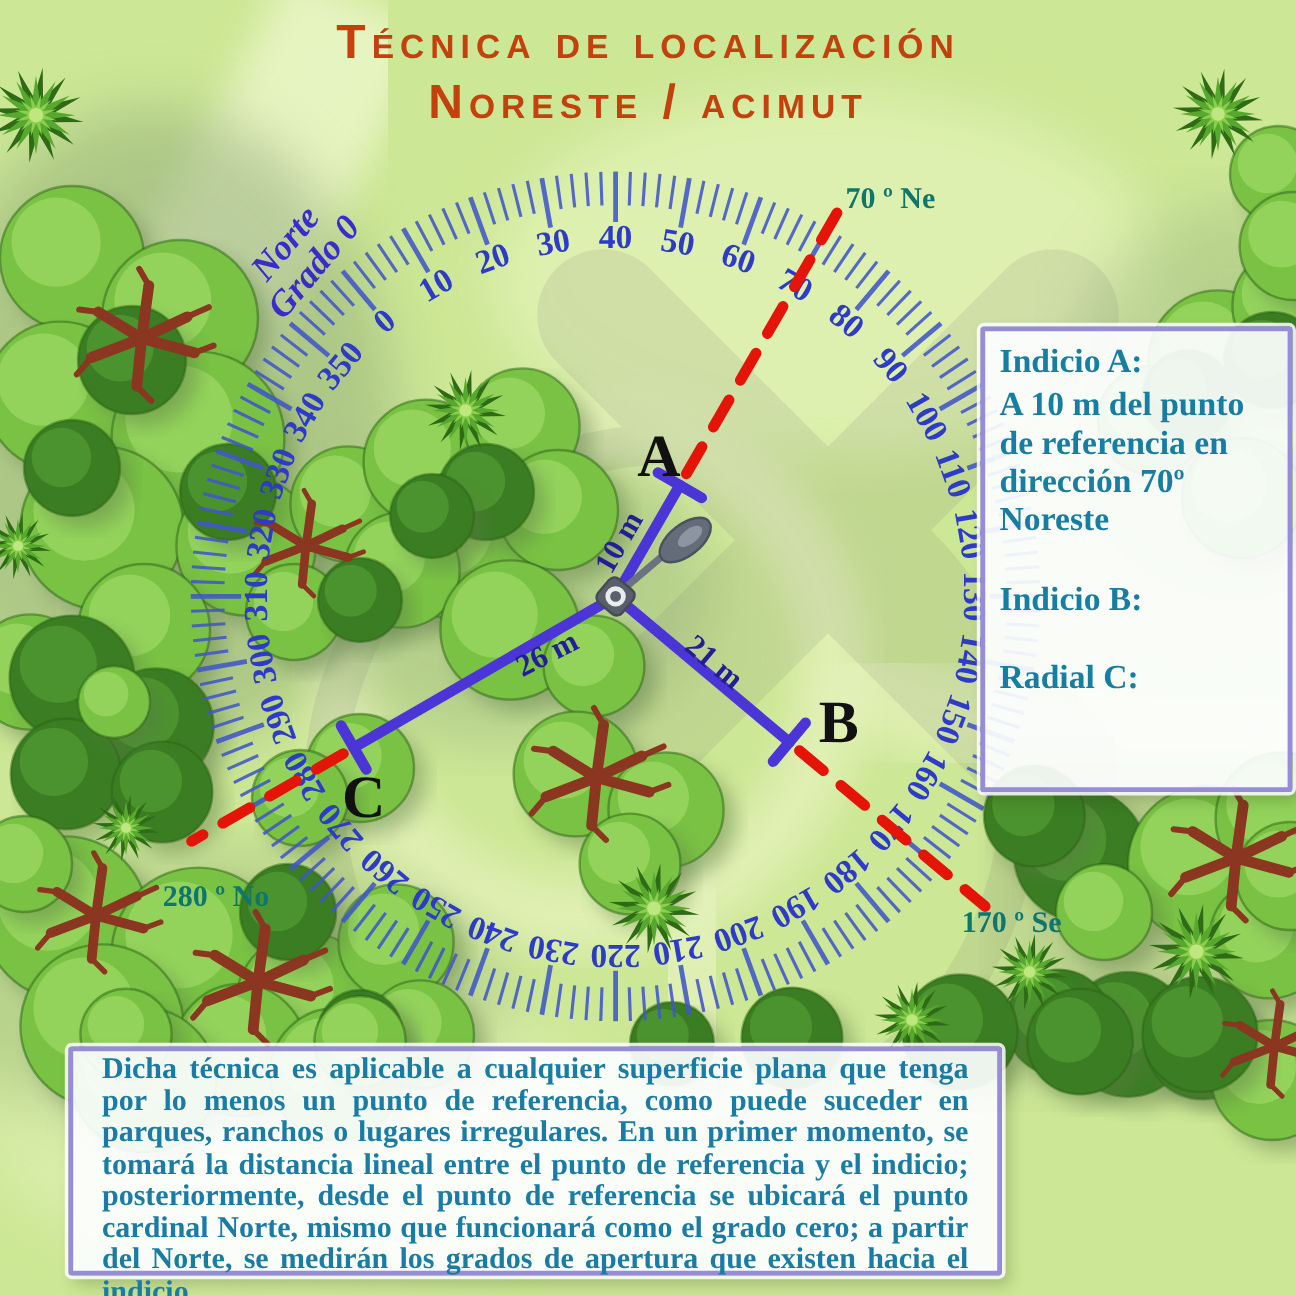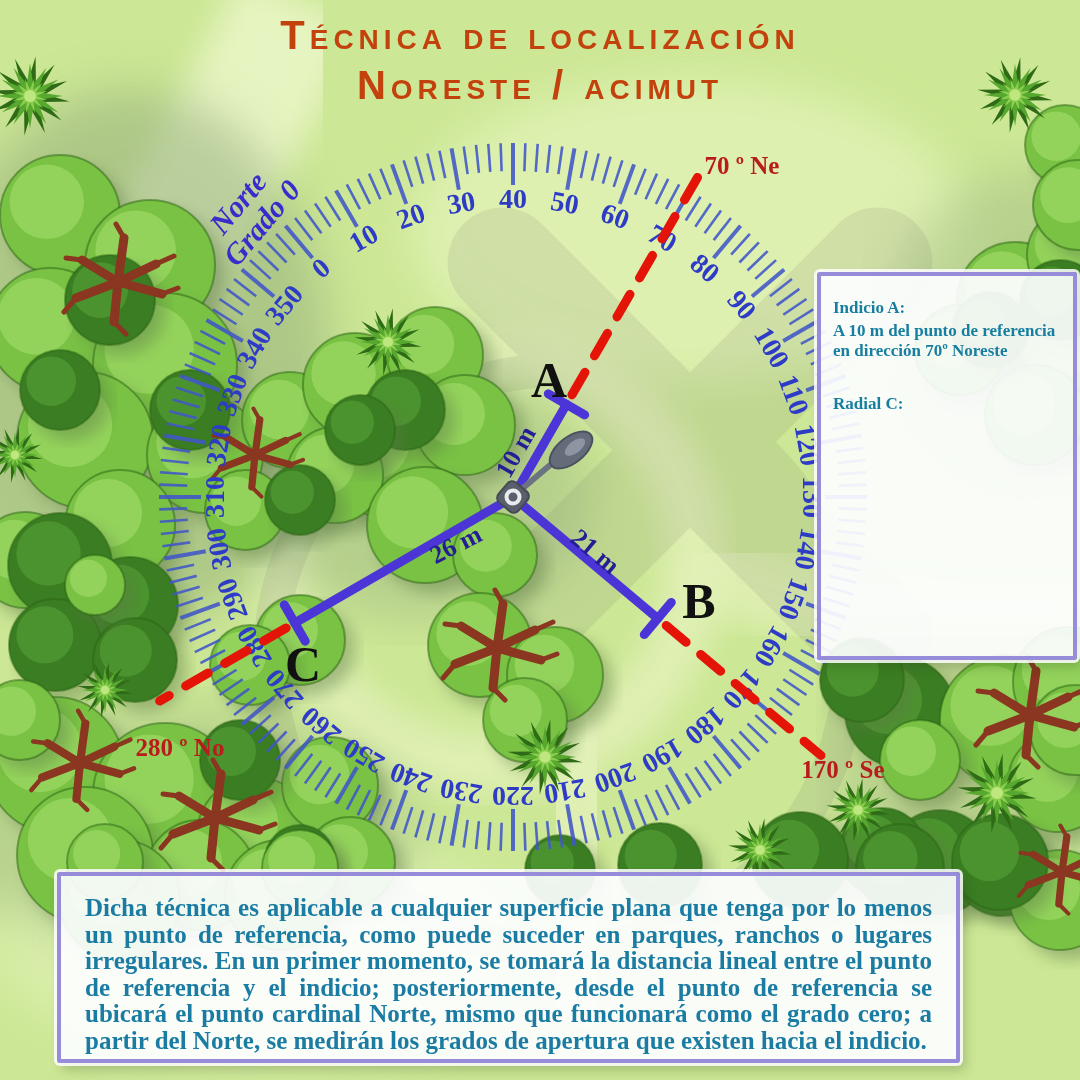--- a/index.html
+++ b/index.html
@@ -10,38 +10,38 @@
 
   .title{position:absolute;top:10px;left:0;width:100%;text-align:center;
          font-family:"Liberation Sans",sans-serif;font-weight:bold;
          font-variant:small-caps;color:#c2410c;font-size:40px;
          letter-spacing:5px;line-height:1.25;}
 
   .norte{position:absolute;left:250px;top:213px;color:#3a2ccc;
          font-weight:bold;font-style:italic;font-size:30px;line-height:1.02;
          text-align:center;transform:translate(-50%,-50%) rotate(-50deg);}
 
-  .redlab{position:absolute;color:#b91c1c;font-weight:bold;font-size:25px;
+  .redlab{position:absolute;color:#0f766e;font-weight:bold;font-size:25px;
           white-space:nowrap;transform:translate(-50%,-50%);}
   .ptlab{position:absolute;color:#111;font-weight:bold;font-size:50px;
          transform:translate(-50%,-50%);}
   .dstlab{position:absolute;color:#241e96;font-weight:bold;font-size:26px;
           white-space:nowrap;}
 
   .panel{position:absolute;background:rgba(253,254,255,0.92);
          border:4px solid #978cd9;border-radius:3px;
          box-shadow:0 0 0 3px rgba(255,255,255,0.85),5px 7px 12px rgba(40,60,20,0.25);}
-  #infobox{left:817px;top:272px;width:260px;height:388px;padding:22px 12px;
-           box-sizing:border-box;color:#177ea1;font-weight:bold;font-size:17px;
+  #infobox{left:817px;top:272px;width:260px;height:388px;padding:10px 12px;
+           box-sizing:border-box;color:#177ea1;font-weight:bold;font-size:28px;
            line-height:1.14;}
   .info-entry{margin-bottom:34px;}
   .info-entry .ititle{margin-bottom:4px;}
 
-  #footer{left:57px;top:872px;width:903px;height:191px;box-sizing:border-box;
-          padding:19px 24px;color:#1a7ba3;font-weight:bold;font-size:25px;
+  #footer{left:57px;top:872px;width:778px;height:191px;box-sizing:border-box;
+          padding:2px 24px;color:#1a7ba3;font-weight:bold;font-size:25px;
           line-height:26.5px;text-align:justify;}
 </style>
 </head>
 <body>
 
 <div id="stage">
 
   <svg id="scene" width="1080" height="1080" viewBox="0 0 1080 1080">
     <defs>
       <filter id="b8">
@@ -597,20 +597,21 @@
   <div class="dstlab" style="left:516px;top:452px;transform:translate(-50%,-50%) rotate(-60deg);">10 m</div>
   <div class="dstlab" style="left:595px;top:552px;transform:translate(-50%,-50%) rotate(40deg);">21 m</div>
   <div class="dstlab" style="left:456px;top:545px;transform:translate(-50%,-50%) rotate(-27deg);">26 m</div>
 
   <div id="infobox" class="panel">
     <div class="info-entry">
       <div class="ititle">Indicio A:</div>
       <div>A 10 m del punto de referencia en dirección 70º Noreste</div>
     </div>
     <div class="info-entry">
+      <div class="ititle">Indicio B:</div>
     </div>
     <div class="info-entry">
       <div class="ititle">Radial C:</div>
     </div>
   </div>
 
   <div id="footer" class="panel">
     <span>Dicha técnica es aplicable a cualquier superficie plana que tenga por lo menos un punto de referencia, como puede suceder en parques, ranchos o lugares irregulares. En un primer momento, se tomará la distancia lineal entre el punto de referencia y el indicio; posteriormente, desde el punto de referencia se ubicará el punto cardinal Norte, mismo que funcionará como el grado cero; a partir del Norte, se medirán los grados de apertura que existen hacia el indicio.</span>
   </div>
 </div>

